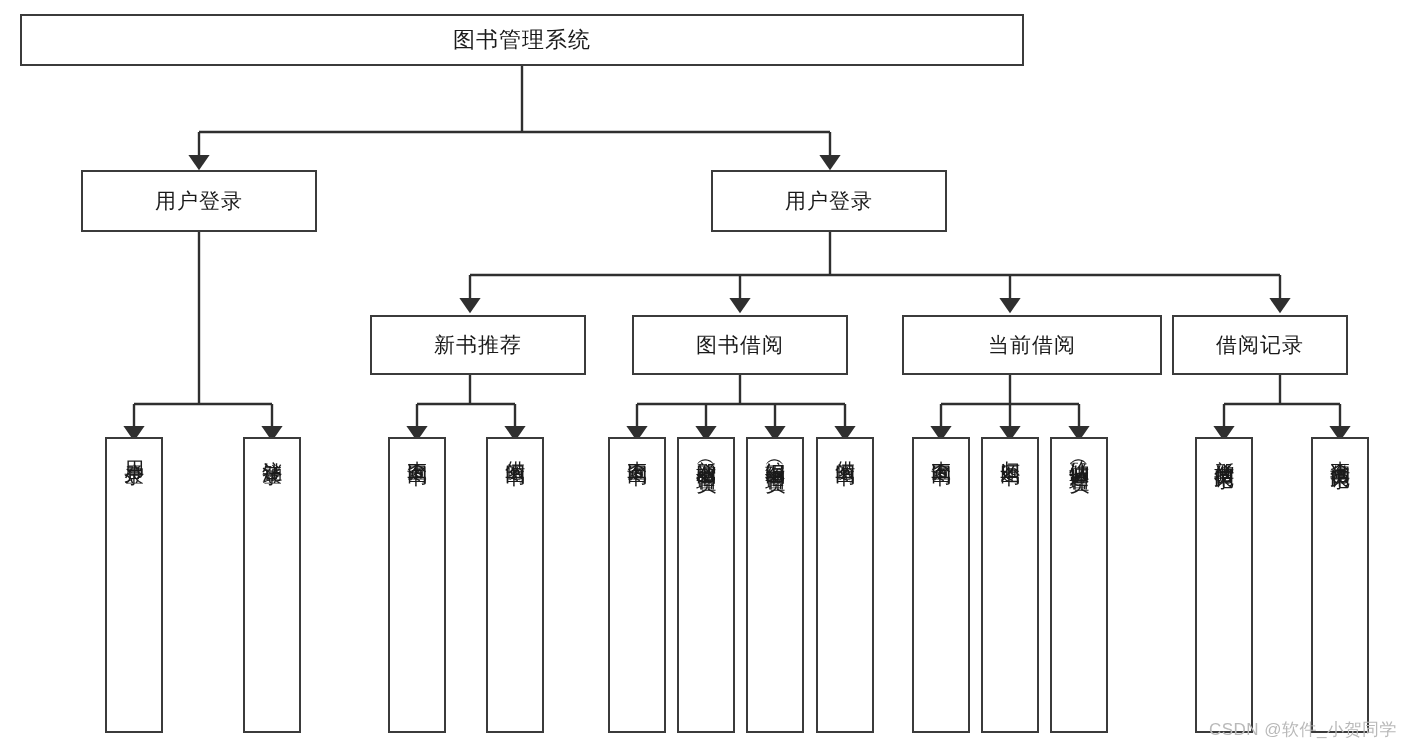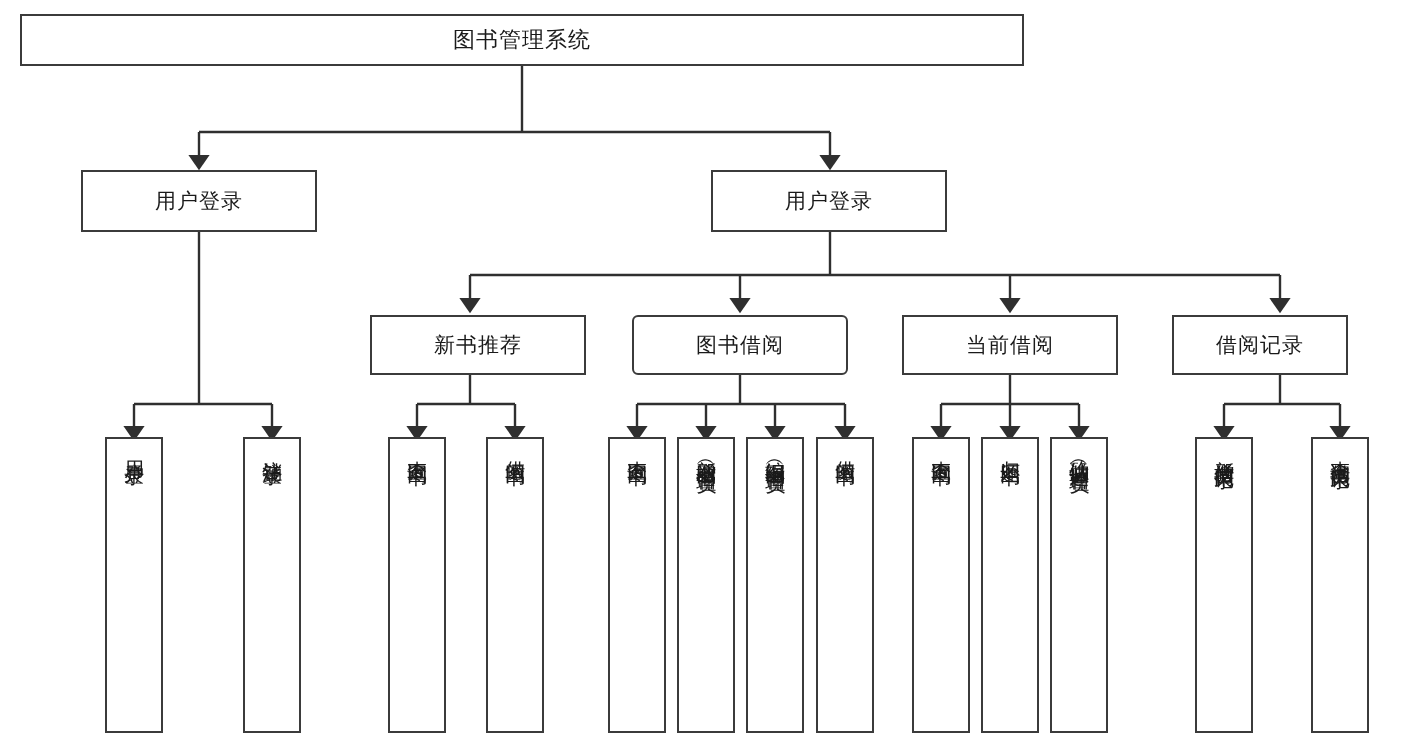--- a/index.html
+++ b/index.html
@@ -90,24 +90,24 @@
   <div class="node h" style="left:81px;top:170px;width:236px;height:62px;">
     <span class="lbl">用户登录</span>
   </div>
   <div class="node h" style="left:711px;top:170px;width:236px;height:62px;">
     <span class="lbl">用户登录</span>
   </div>
 
   <div class="node h" style="left:370px;top:315px;width:216px;height:60px;">
     <span class="lbl">新书推荐</span>
   </div>
-  <div class="node h" style="left:632px;top:315px;width:216px;height:60px;border-radius:6px;">
+  <div class="node h" style="left:632px;top:315px;width:216px;height:60px;">
     <span class="lbl">图书借阅</span>
   </div>
-  <div class="node h" style="left:902px;top:315px;width:216px;height:60px;">
+  <div class="node h" style="left:902px;top:315px;width:260px;height:60px;">
     <span class="lbl">当前借阅</span>
   </div>
   <div class="node h" style="left:1172px;top:315px;width:176px;height:60px;">
     <span class="lbl">借阅记录</span>
   </div>
 
   <div class="node v" style="left:105px;top:437px;width:58px;height:296px;">
     <span class="lbl">用户登录</span>
   </div>
   <div class="node v" style="left:243px;top:437px;width:58px;height:296px;">
@@ -144,14 +144,15 @@
     <span class="lbl">确认归还（管理员）</span>
   </div>
 
   <div class="node v" style="left:1195px;top:437px;width:58px;height:296px;">
     <span class="lbl">新增借阅记录</span>
   </div>
   <div class="node v" style="left:1311px;top:437px;width:58px;height:296px;">
     <span class="lbl">查询借阅记录</span>
   </div>
 
+  <div class="watermark">CSDN @软件_小贺同学</div>
 
 </div>
 
 </body></html>

